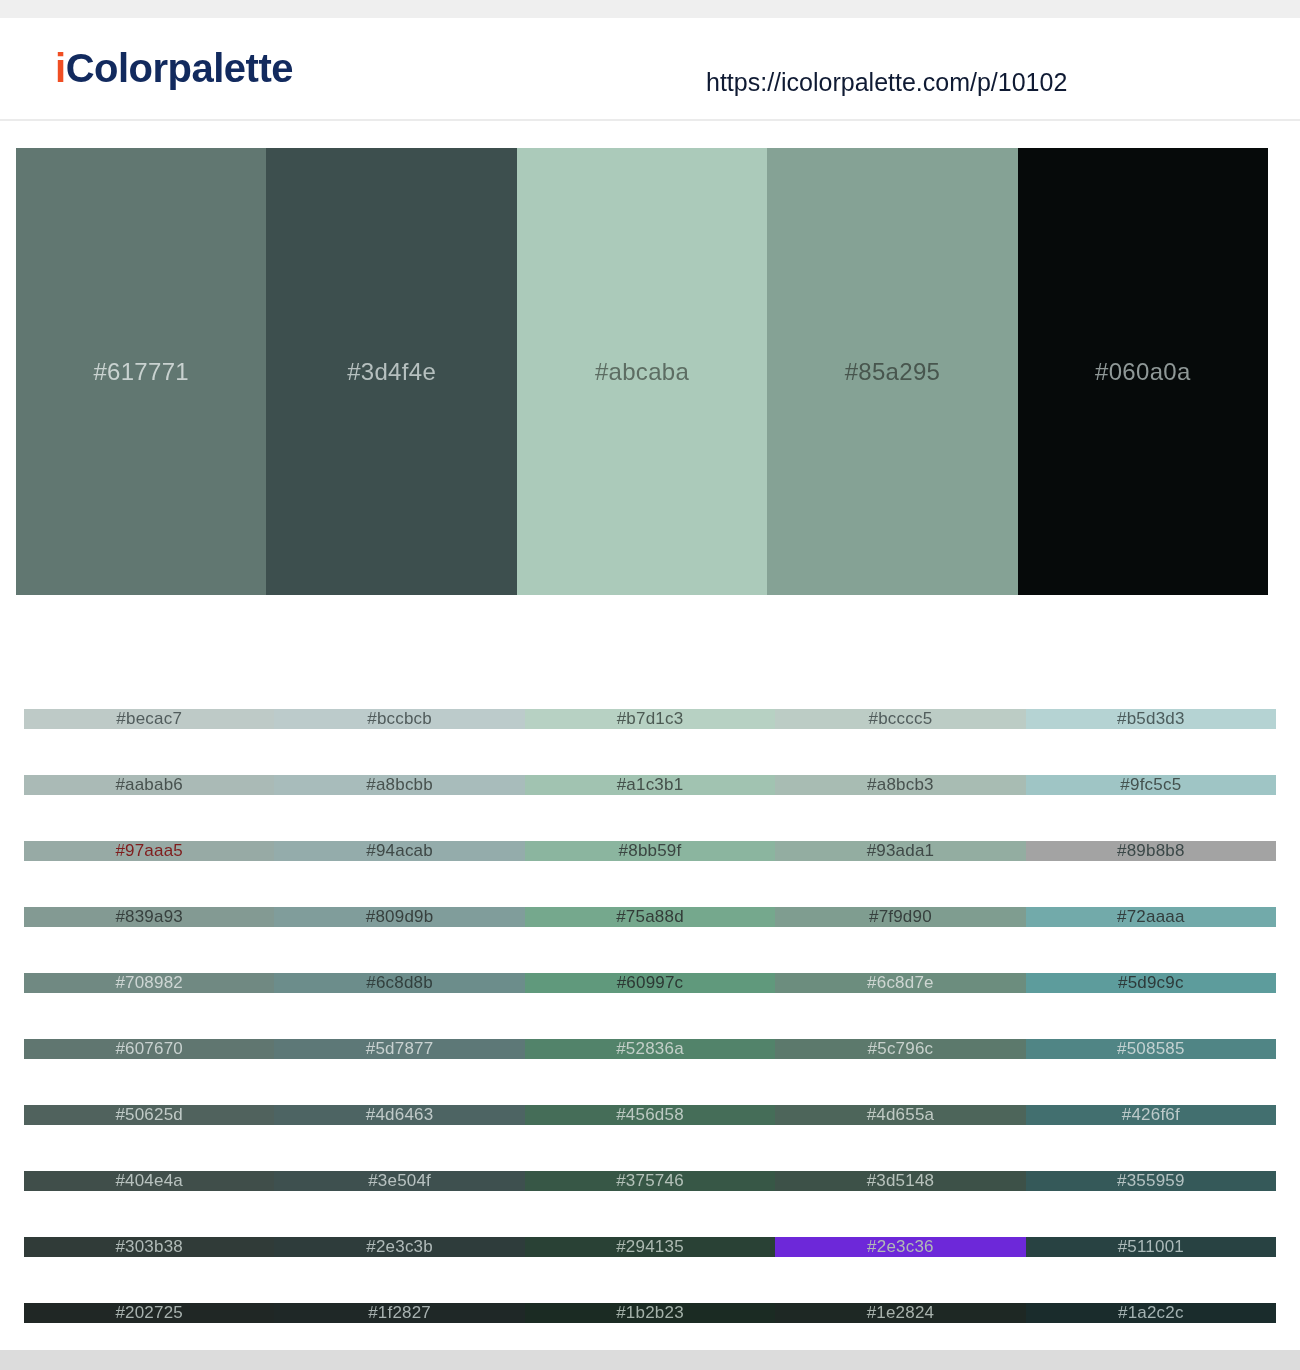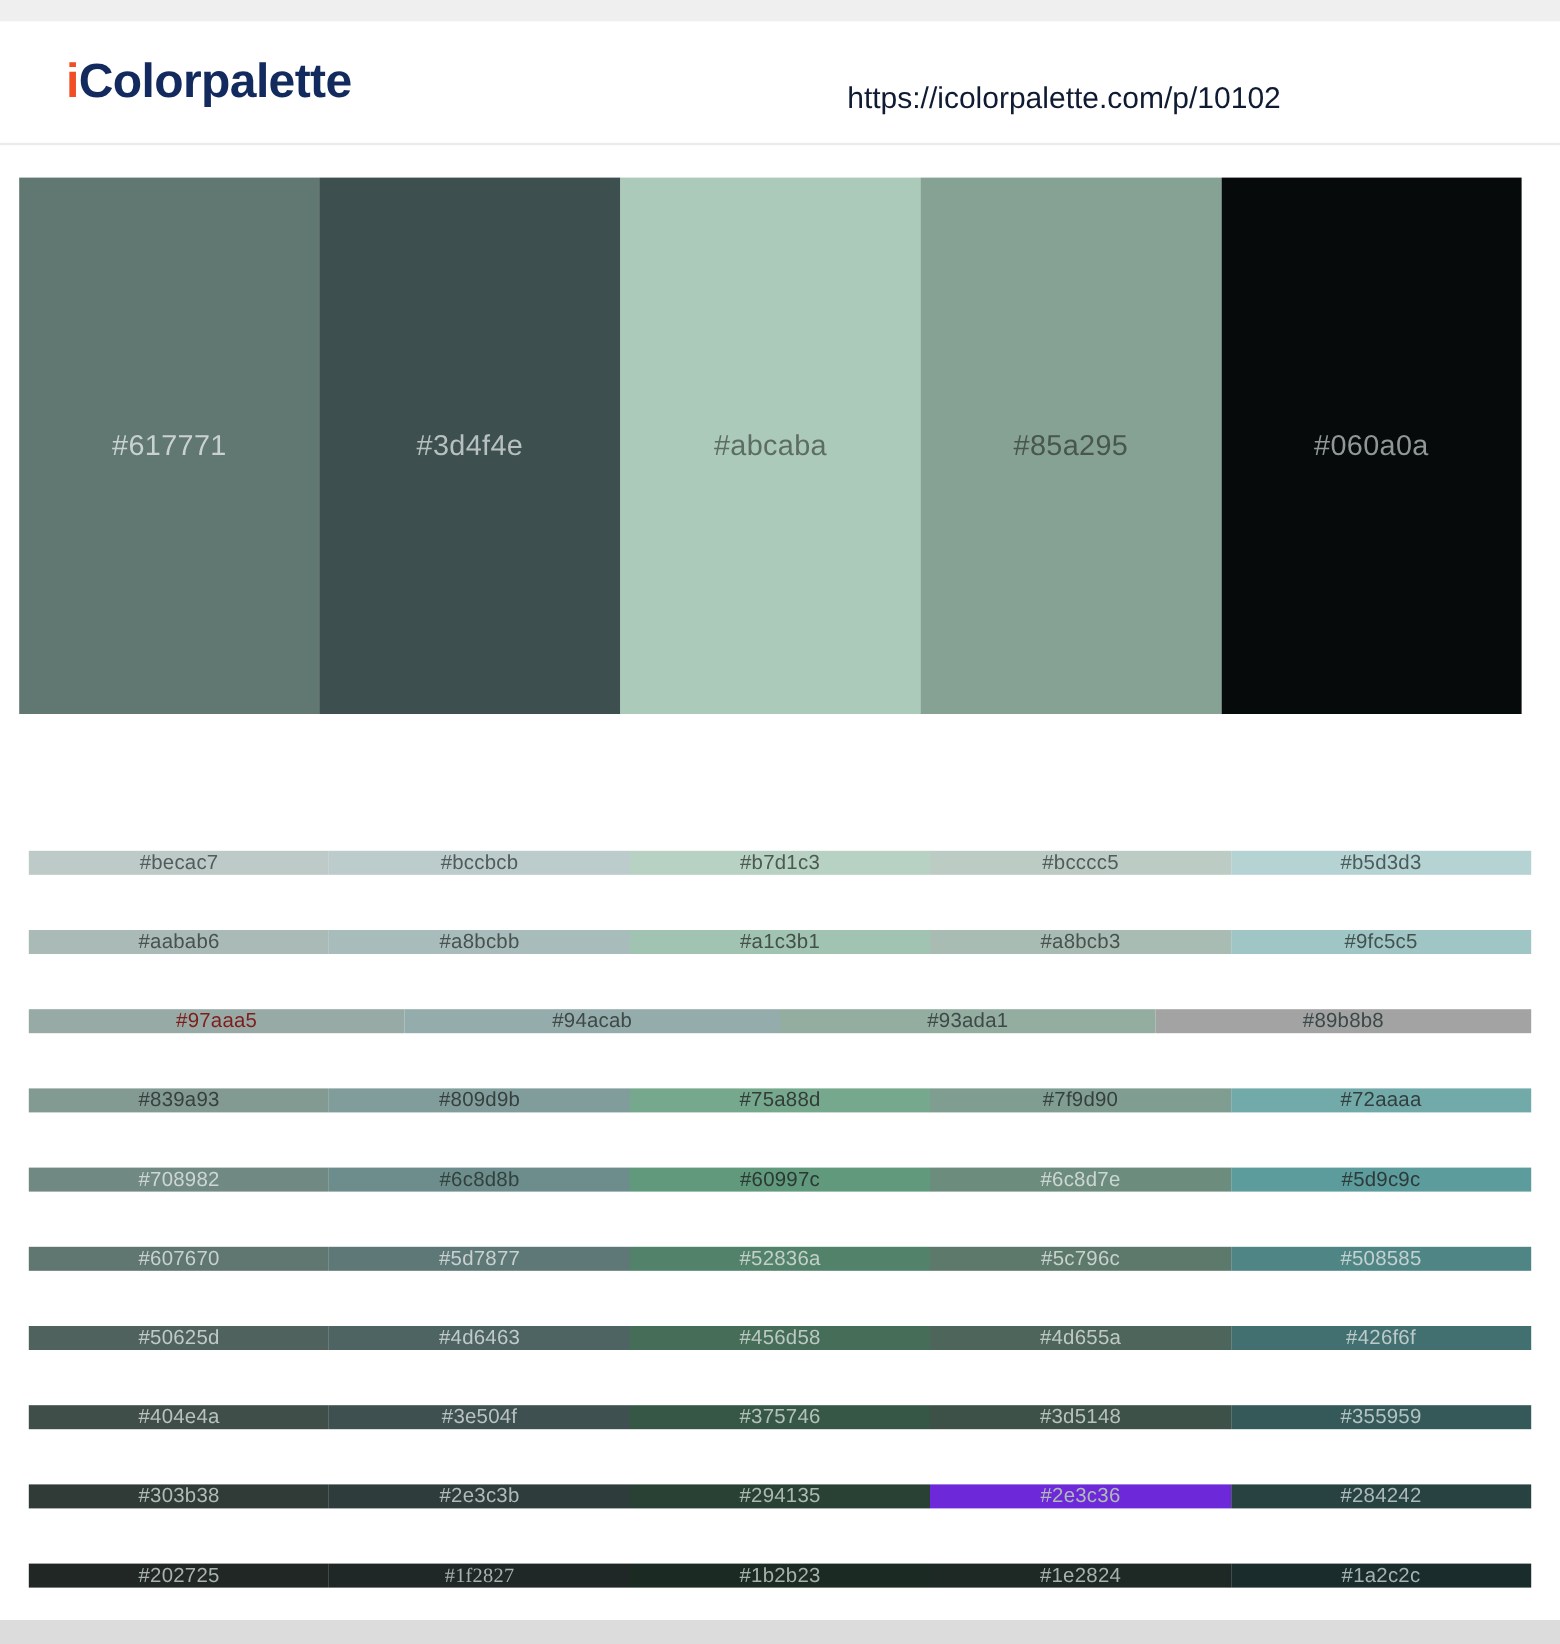--- a/index.html
+++ b/index.html
@@ -164,20 +164,21 @@
       <div class="shade-row">
         <div class="shade-cell" style="background: rgb(170, 186, 182); color: rgb(72, 82, 79);">#aabab6</div>
         <div class="shade-cell" style="background: rgb(168, 188, 187); color: rgb(72, 82, 79);">#a8bcbb</div>
         <div class="shade-cell" style="background: rgb(161, 195, 177); color: rgb(68, 80, 74);">#a1c3b1</div>
         <div class="shade-cell" style="background: rgb(168, 188, 179); color: rgb(72, 82, 79);">#a8bcb3</div>
         <div class="shade-cell" style="background: rgb(159, 197, 197); color: rgb(68, 82, 79);">#9fc5c5</div>
       </div>
       <div class="shade-row">
         <div class="shade-cell" style="background: rgb(151, 170, 165); color: #7f1d1d;">#97aaa5</div>
         <div class="shade-cell" style="background: rgb(148, 172, 171); color: rgb(63, 73, 71);">#94acab</div>
+        <div class="shade-cell" style="background: rgb(139, 181, 159); color: rgb(59, 70, 66);">#8bb59f</div>
         <div class="shade-cell" style="background: rgb(147, 173, 161); color: rgb(63, 73, 71);">#93ada1</div>
         <div class="shade-cell" style="background: #a3a3a3; color: rgb(59, 72, 72);">#89b8b8</div>
       </div>
       <div class="shade-row">
         <div class="shade-cell" style="background: rgb(131, 154, 147); color: rgb(55, 64, 62);">#839a93</div>
         <div class="shade-cell" style="background: rgb(128, 157, 155); color: rgb(55, 64, 62);">#809d9b</div>
         <div class="shade-cell" style="background: rgb(117, 168, 141); color: rgb(51, 60, 56);">#75a88d</div>
         <div class="shade-cell" style="background: rgb(127, 157, 144); color: rgb(55, 64, 62);">#7f9d90</div>
         <div class="shade-cell" style="background: rgb(114, 170, 170); color: rgb(51, 62, 62);">#72aaaa</div>
       </div>
@@ -207,25 +208,25 @@
         <div class="shade-cell" style="background: rgb(62, 80, 79); color: rgb(184, 194, 193);">#3e504f</div>
         <div class="shade-cell" style="background: rgb(55, 87, 70); color: rgb(180, 193, 185);">#375746</div>
         <div class="shade-cell" style="background: rgb(61, 81, 72); color: rgb(184, 194, 188);">#3d5148</div>
         <div class="shade-cell" style="background: rgb(53, 89, 89); color: rgb(180, 194, 194);">#355959</div>
       </div>
       <div class="shade-row">
         <div class="shade-cell" style="background: rgb(48, 59, 56); color: rgb(176, 186, 183);">#303b38</div>
         <div class="shade-cell" style="background: rgb(46, 60, 59); color: rgb(176, 186, 185);">#2e3c3b</div>
         <div class="shade-cell" style="background: rgb(41, 65, 53); color: rgb(172, 185, 177);">#294135</div>
         <div class="shade-cell" style="background: #6d28d9; color: rgb(176, 186, 180);">#2e3c36</div>
-        <div class="shade-cell" style="background: rgb(40, 66, 66); color: rgb(172, 186, 186);">#284242</div>
+        <div class="shade-cell" style="background: rgb(40, 66, 66); color: rgb(172, 186, 186);">#511001</div>
       </div>
       <div class="shade-row">
         <div class="shade-cell" style="background: rgb(32, 39, 37); color: rgb(168, 178, 175);">#202725</div>
-        <div class="shade-cell" style="background: rgb(31, 40, 39); color: rgb(168, 178, 177); font-family: Liberation Serif, serif;">#1f2827</div>
+        <div class="shade-cell" style="background: rgb(31, 40, 39); color: rgb(168, 178, 177);">#1f2827</div>
         <div class="shade-cell" style="background: rgb(27, 43, 35); color: rgb(164, 177, 169);">#1b2b23</div>
         <div class="shade-cell" style="background: rgb(30, 40, 36); color: rgb(168, 178, 172);">#1e2824</div>
         <div class="shade-cell" style="background: rgb(26, 44, 44); color: rgb(164, 178, 178);">#1a2c2c</div>
       </div>
     </div>
 
   <div class="bottom-strip"></div>
 
 </div>
 

